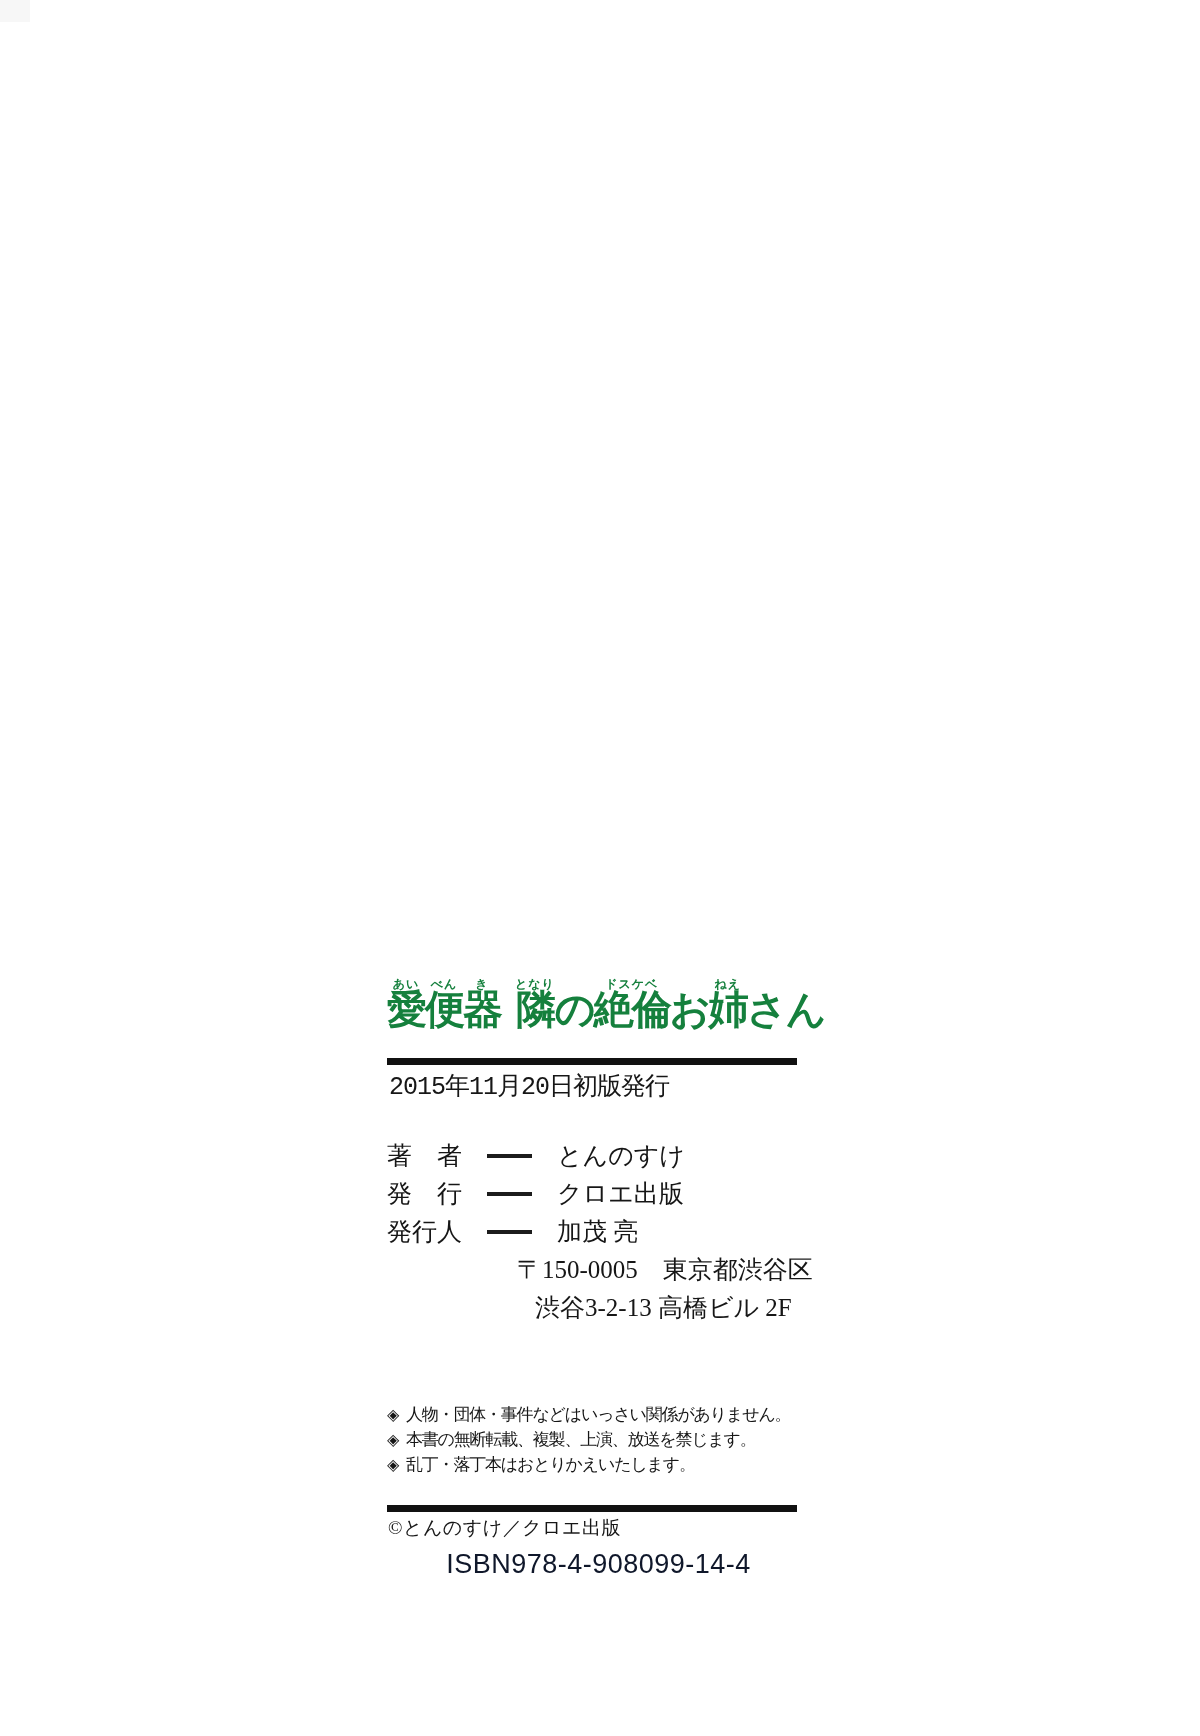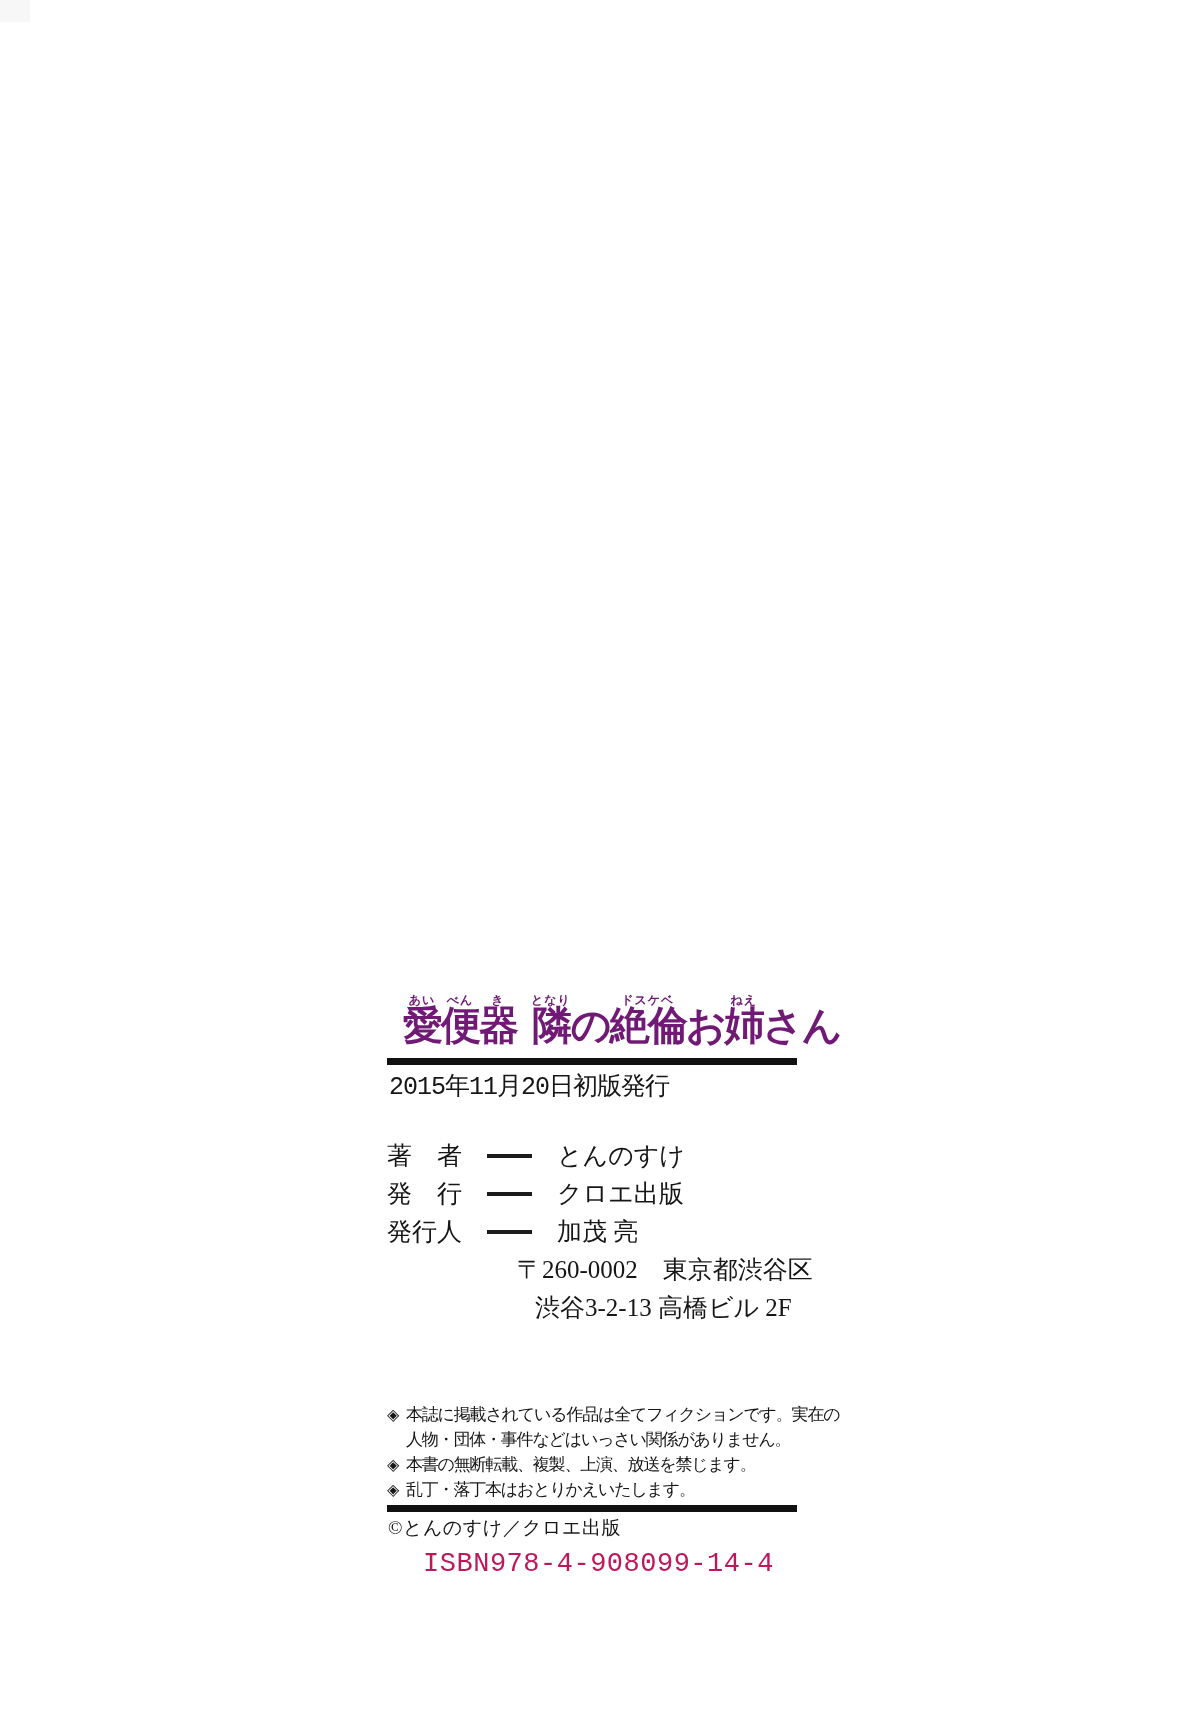--- a/index.html
+++ b/index.html
@@ -26,26 +26,26 @@
     left: 387px;
     top: 978px;
     width: 423px;
     height: 640px;
   }
   
   .book-title {
     position: absolute;
     left: 0; top: 0;
     width: 440px;
-    margin: 16px;
+    margin: 0;
     font-family: Liberation Sans, sans-serif;
     font-weight: 900;
     font-size: 40px;
     letter-spacing: -2px;
-    color: #701a75;
+    color: #15803d;
     white-space: nowrap;
     line-height: 1;
   }
   .book-title ruby {
     ruby-align: center;
   }
   .book-title rt {
     font-size: 12px;
     font-weight: 700;
     letter-spacing: 1px;
@@ -128,24 +128,24 @@
     left: 1px; top: 537px;
     font-size: 19px;
     letter-spacing: 0.5px;
     white-space: nowrap;
   }
   .isbn-line {
     position: absolute;
     left: 0; top: 571px;
     width: 423px;
     text-align: center;
-    font-family: Liberation Mono, monospace;
+    font-family: Liberation Sans, sans-serif;
     font-size: 27px;
     letter-spacing: 0.5px;
-    color: #be185d;
+    color: #0f172a;
     white-space: nowrap;
   }
 </style>
 </head>
 <body>
 
 <div class="scan-artifact"></div>
 
 <div class="colophon">
 
@@ -167,32 +167,31 @@
       <span class="info-label">発　行</span>
       <span class="info-dash"></span>
       <span class="info-value">クロエ出版</span>
     </div>
     <div class="info-row">
       <span class="info-label">発行人</span>
       <span class="info-dash"></span>
       <span class="info-value">加茂 亮</span>
     </div>
     <div class="info-row addr-row-1">
-      <span>〒260-0002　東京都渋谷区</span>
+      <span>〒150-0005　東京都渋谷区</span>
     </div>
     <div class="info-row addr-row-2">
       <span>渋谷3-2-13 高橋ビル 2F</span>
     </div>
   </div>
 
   <div class="notices">
     <div class="notice">
       <span class="notice-mark">◈</span>
       <span class="notice-text">
-        <div>本誌に掲載されている作品は全てフィクションです。実在の</div>
         <div>人物・団体・事件などはいっさい関係がありません。</div>
       </span>
     </div>
     <div class="notice">
       <span class="notice-mark">◈</span>
       <span class="notice-text">本書の無断転載、複製、上演、放送を禁じます。</span>
     </div>
     <div class="notice">
       <span class="notice-mark">◈</span>
       <span class="notice-text">乱丁・落丁本はおとりかえいたします。</span>

